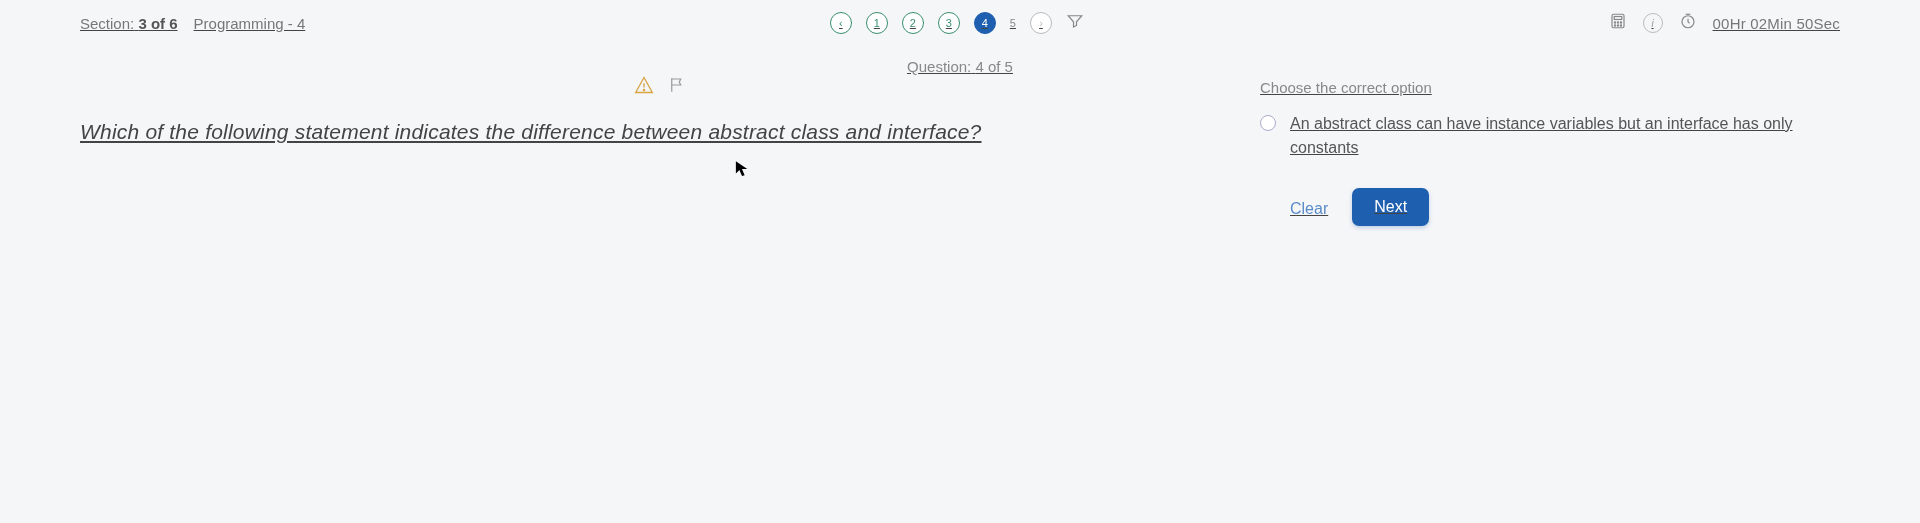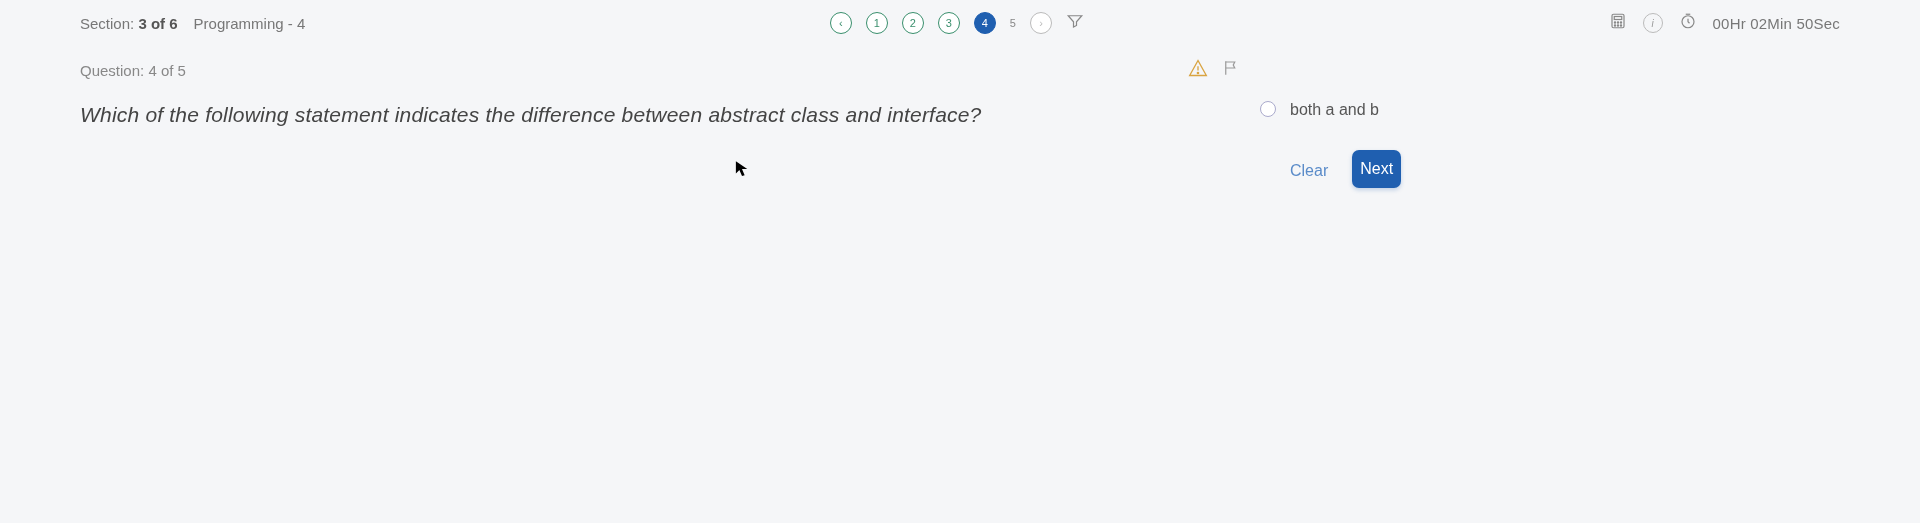--- a/index.html
+++ b/index.html
@@ -6,20 +6,21 @@
     body {
       font-family: -apple-system, BlinkMacSystemFont, 'Segoe UI', Arial, sans-serif;
       background: #f5f6f8;
       color: #444;
       width: 1920px;
       height: 523px;
       overflow: hidden;
     }
     .container {
       padding: 8px 80px 0 80px;
+      text-decoration: underline;
     }
     .top-bar {
       display: flex;
       align-items: center;
       justify-content: space-between;
       padding: 4px 0;
     }
     .section-info {
       display: flex;
       align-items: center;
@@ -75,20 +76,21 @@
       width: 20px; height: 20px; border: 1px solid #bbb; border-radius: 50%;
       display: inline-flex; align-items: center; justify-content: center;
       font-size: 10px; color: #999; font-style: italic; cursor: pointer;
     }
 
     .question-row {
       display: flex;
       align-items: center;
       justify-content: space-between;
       margin-top: 20px;
+      flex-direction: column;
     }
     .question-num { color: #888; font-size: 15px; }
     .report-flags { display: flex; gap: 14px; align-items: center; }
     .warn-icon { width: 20px; height: 20px; color: #d9a441; }
     .flag-icon { width: 18px; height: 18px; color: #999; }
 
     .body-area {
       display: flex;
       margin-top: 16px;
       gap: 36px;
@@ -131,21 +133,21 @@
       align-items: flex-end;
       margin-top: 28px;
       margin-left: 24px;
     }
     .btn-clear {
       background: transparent; border: none; color: #5a8bc9;
       font-size: 16px; cursor: pointer; padding: 8px 6px;
     }
     .btn-next {
       background: #1f5fb0; color: #fff; border: none;
-      font-size: 16px; padding: 10px 8px; border-radius: 7px;
+      font-size: 16px; padding: 10px 22px; border-radius: 7px;
       cursor: pointer; box-shadow: 0 2px 4px rgba(31,95,176,0.25);
     }
     .cursor {
       position: absolute;
       left: 735px; top: 160px;
       width: 14px; height: 18px;
       pointer-events: none;
     }
   </style>
 </head>
@@ -221,24 +223,25 @@
             <path d="M5 4h12l-2 4 2 4H5"></path>
           </svg>
       </span>
     </div>
   </div>
 
   <div class="body-area">
     <div class="question-text">Which of the following statement indicates the difference between abstract class and interface?</div>
 
     <div class="answer-panel">
+      <div class="choose-label">Choose the correct option</div>
 
       <div class="option">
         <span class="radio"></span>
-        <span>both a and b</span>
+        <span>An abstract class can have instance variables but an interface has only constants</span>
       </div>
 
       <div class="actions">
         <button class="btn-clear">Clear</button>
         <button class="btn-next">Next</button>
       </div>
     </div>
   </div>
 </div>
 

